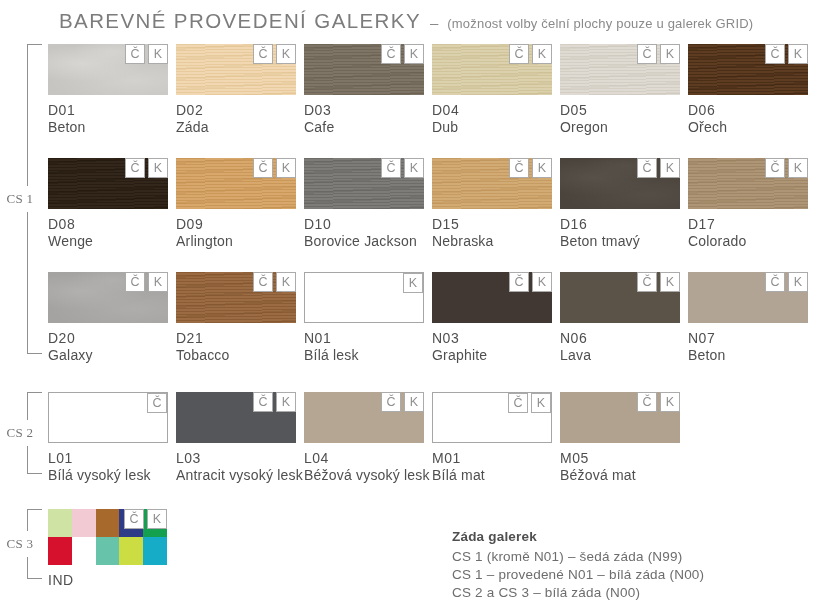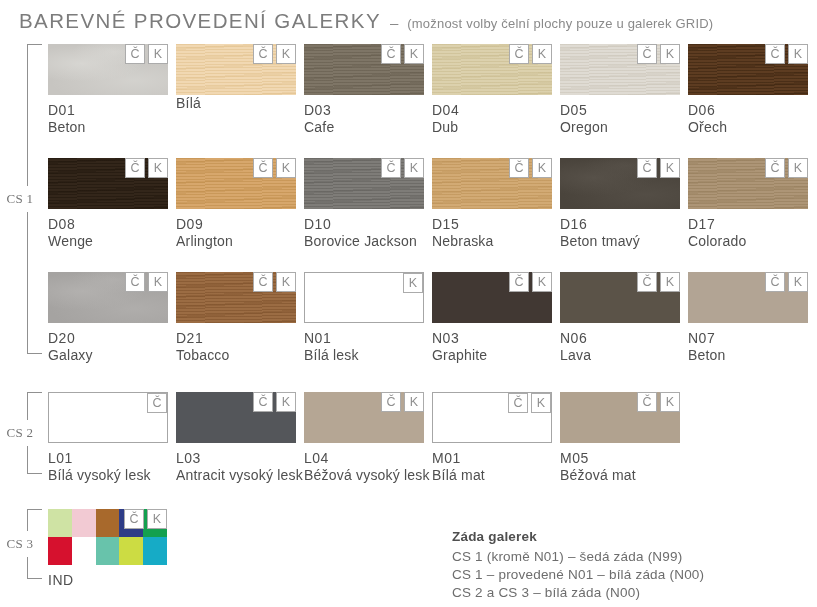--- a/index.html
+++ b/index.html
@@ -1,19 +1,19 @@
 <!DOCTYPE html>
 <html><head>
 <meta charset="utf-8">
 <style>
   html,body{margin:0;padding:0;background:#fff;}
   #page{position:relative;width:817px;height:607px;background:#fff;overflow:hidden;
         font-family:"Liberation Sans",sans-serif;}
   
-  .header{display:flex;align-items:baseline;gap:9px;padding:9px 0 0 19px;height:35px;box-sizing:content-box;white-space:nowrap;}
+  .header{display:flex;align-items:baseline;gap:9px;padding:9px 0 0 19px;height:35px;box-sizing:content-box;white-space:nowrap;margin-left:40px;}
   .title{font-size:20.5px;color:#7c7c7c;letter-spacing:1.4px;font-weight:normal;}
   .title-sep{font-size:15px;color:#8a8a8a;}
   .subtitle{font-size:13px;color:#8a8a8a;letter-spacing:.2px;}
   
   .group{display:flex;}
   .group.g0{margin-bottom:28px;}
   .group.g1{margin-bottom:25px;}
   .group.g2{margin-bottom:0;}
   .bracket{width:48px;flex:0 0 48px;display:flex;flex-direction:column;margin-bottom:10px;font-family:Liberation Serif, serif;}
   .arm{flex:1;width:14px;margin-left:27px;border-left:1px solid #909090;}
@@ -69,21 +69,22 @@
               <div class="code">D01</div>
               <div class="name">Beton</div>
             </div>
             <div class="cell">
               <div class="swatch" style="background: repeating-linear-gradient(179deg, rgba(226, 194, 143, 0.6) 0px, rgba(226, 194, 143, 0.6) 1px, rgba(0, 0, 0, 0) 1px, rgba(0, 0, 0, 0) 3px), repeating-linear-gradient(177deg, rgba(0, 0, 0, 0) 0px, rgba(0, 0, 0, 0) 4px, rgba(226, 194, 143, 0.4) 4px, rgba(226, 194, 143, 0.4) 6px, rgba(0, 0, 0, 0) 6px, rgba(0, 0, 0, 0) 10px), linear-gradient(0deg, rgb(241, 216, 178), rgb(241, 216, 178));">
                 <div class="badges">
                   <span class="badge">Č</span>
                   <span class="badge">K</span>
                 </div>
               </div>
-              <div class="name">Bílá</div>
+              <div class="code">D02</div>
+              <div class="name">Záda</div>
             </div>
             <div class="cell">
               <div class="swatch" style="background: repeating-linear-gradient(179deg, rgba(102, 93, 78, 0.6) 0px, rgba(102, 93, 78, 0.6) 1px, rgba(0, 0, 0, 0) 1px, rgba(0, 0, 0, 0) 3px), repeating-linear-gradient(177deg, rgba(0, 0, 0, 0) 0px, rgba(0, 0, 0, 0) 4px, rgba(102, 93, 78, 0.4) 4px, rgba(102, 93, 78, 0.4) 6px, rgba(0, 0, 0, 0) 6px, rgba(0, 0, 0, 0) 10px), linear-gradient(0deg, rgb(126, 117, 102), rgb(126, 117, 102));">
                 <div class="badges">
                   <span class="badge">Č</span>
                   <span class="badge">K</span>
                 </div>
               </div>
               <div class="code">D03</div>
               <div class="name">Cafe</div>

